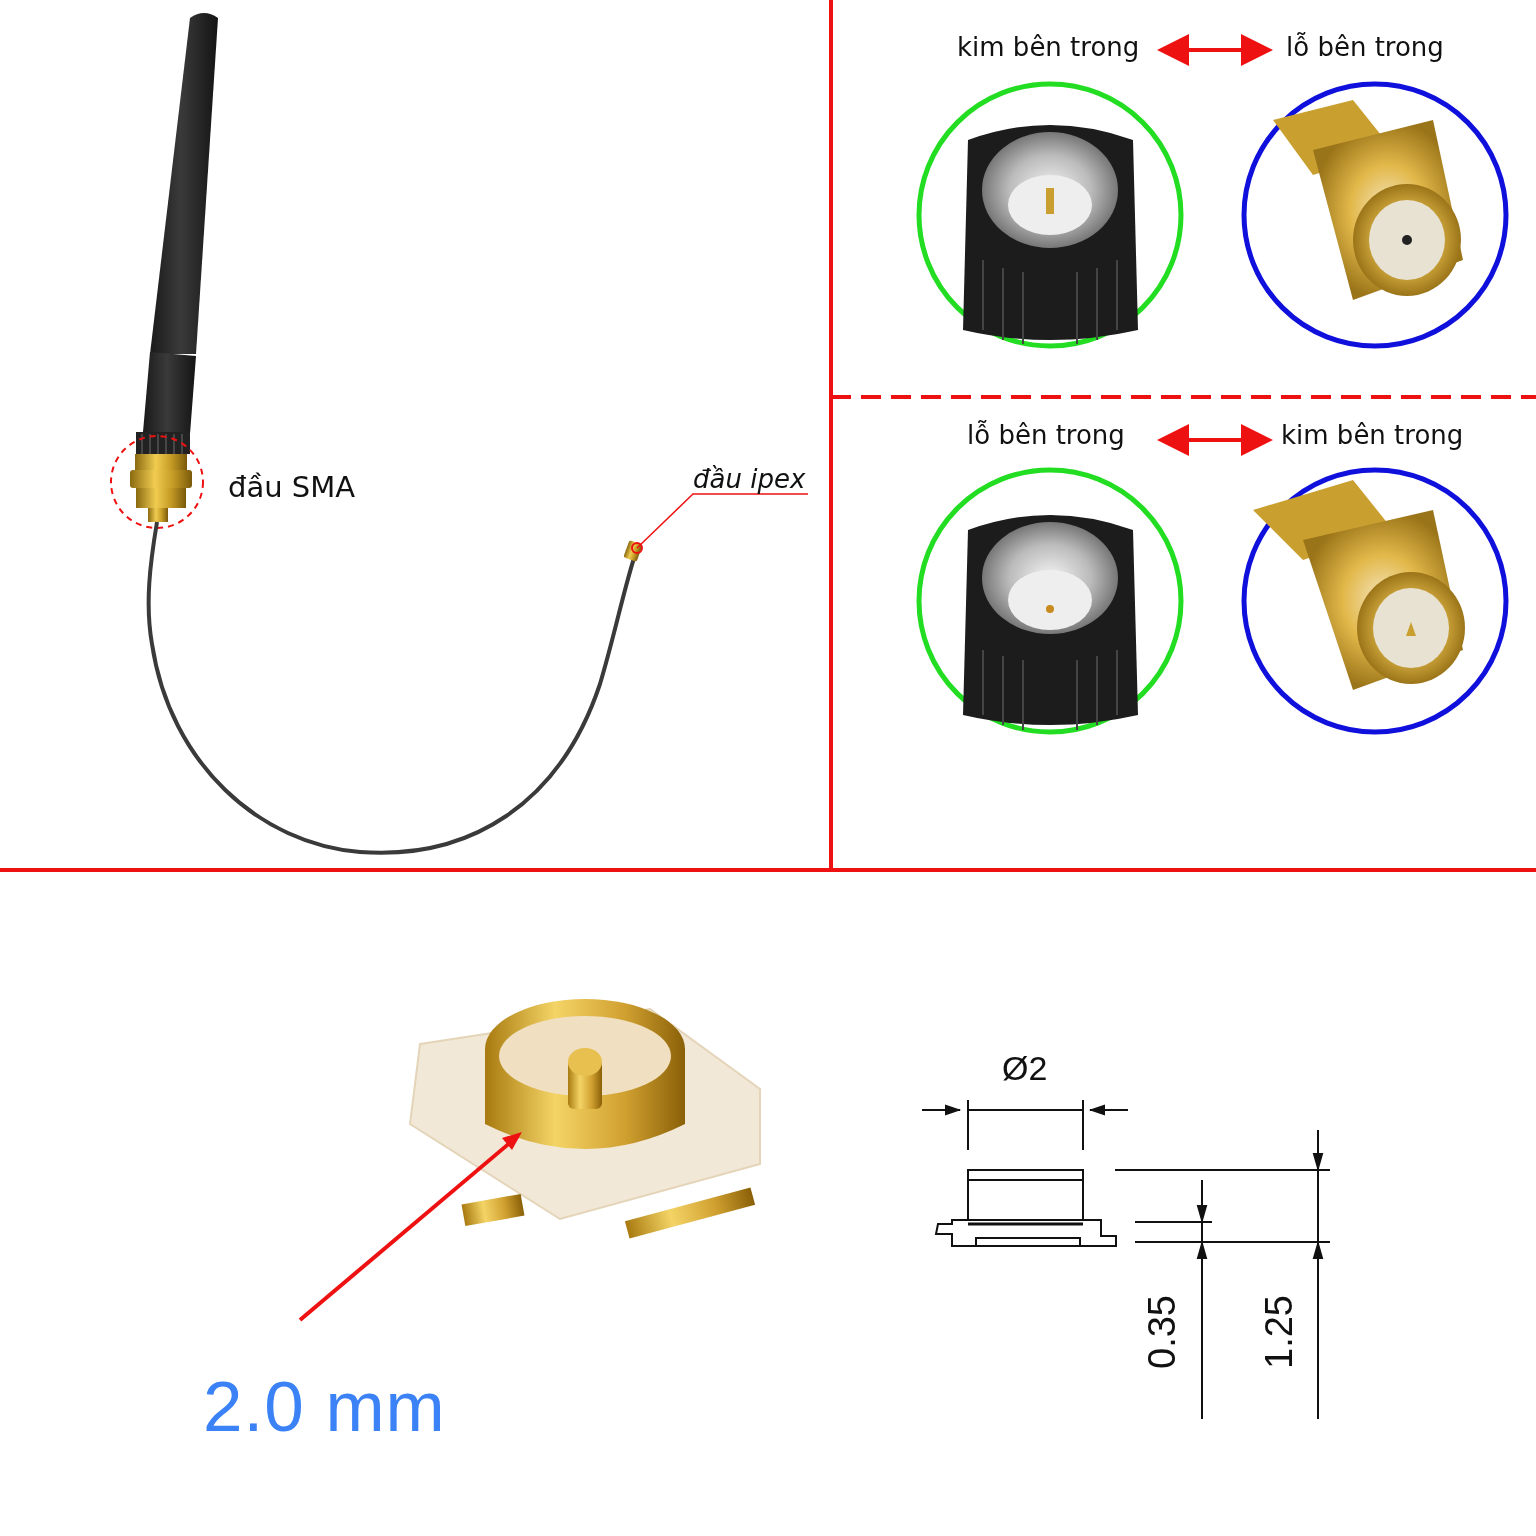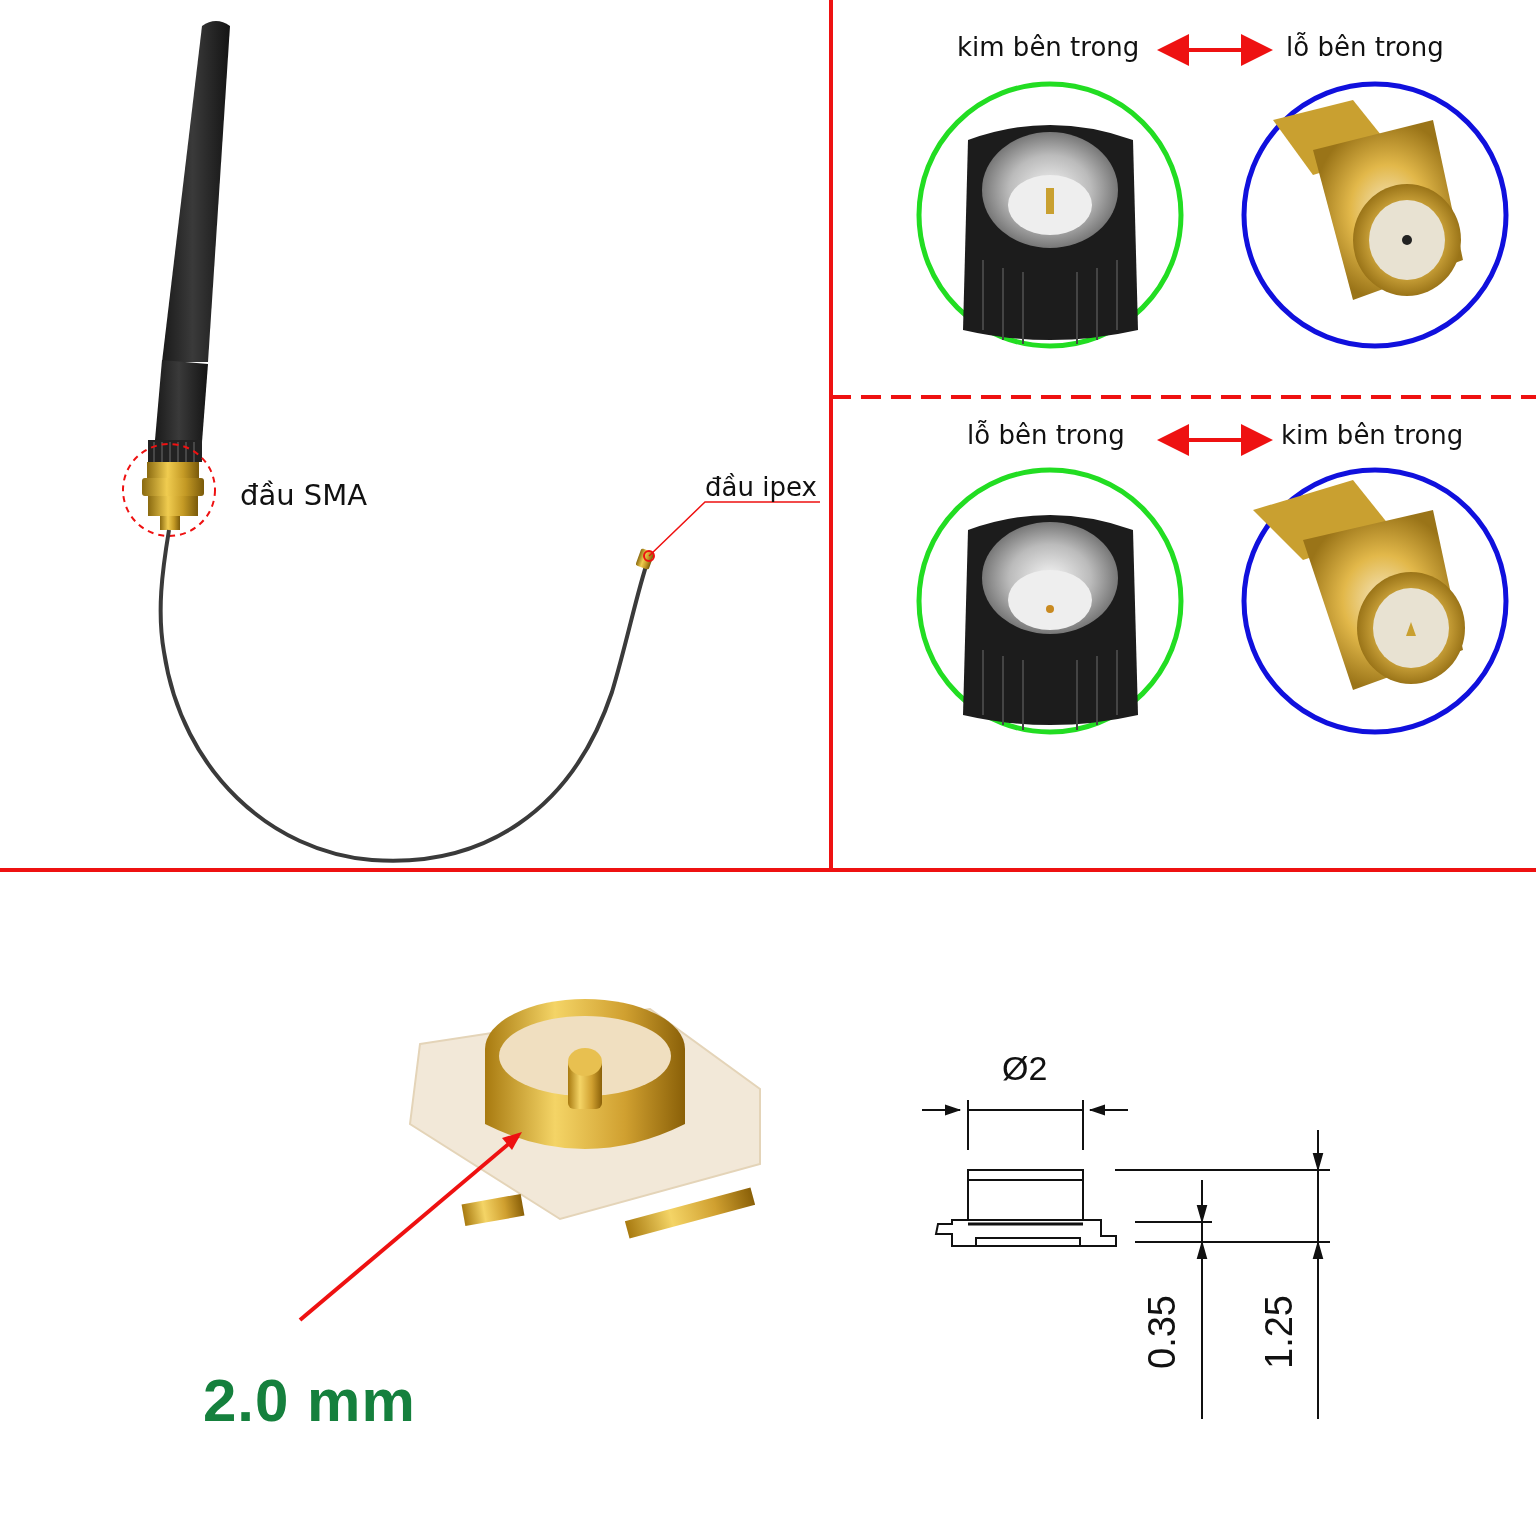--- a/index.html
+++ b/index.html
@@ -1,32 +1,32 @@
 <!DOCTYPE html>
 <html><head>
 <meta charset="utf-8">
 <style>
   html,body{margin:0;padding:0;background:#fff;}
   body{width:1536px;height:1536px;position:relative;overflow:hidden;font-family:"Liberation Sans","DejaVu Sans",sans-serif;}
   .abs{position:absolute;padding-left:8px;}
   .lbl{position:absolute;font-family:"DejaVu Sans","Liberation Sans",sans-serif;color:#111;font-size:26px;white-space:nowrap;}
-  .big{position:absolute;font-family:"Liberation Sans",sans-serif;font-weight:700;font-size:60px;color:#15803d;white-space:nowrap;letter-spacing:1px;}
+  .big{position:absolute;font-family:"Liberation Sans",sans-serif;font-weight:400;font-size:71px;color:#3b82f6;white-space:nowrap;letter-spacing:1px;}
   .dimtxt{font-family:"Liberation Sans",sans-serif;fill:#111;}
   svg{position:absolute;left:0;top:0;}
 </style>
 </head>
 <body>
 
 <svg width="1536" height="1536">
   <line x1="831" y1="0" x2="831" y2="870" stroke="#ee1111" stroke-width="4"></line>
   <line x1="831" y1="397" x2="1536" y2="397" stroke="#ee1111" stroke-width="4" stroke-dasharray="20,10"></line>
   <line x1="0" y1="870" x2="1536" y2="870" stroke="#ee1111" stroke-width="4"></line>
 </svg>
 
-<div class="abs" style="left:0;top:12px;width:830px;height:840px;margin-left:12px;">
+<div class="abs" style="left:0;top:4px;width:830px;height:840px;">
   <svg width="830" height="868">
     <defs>
       <linearGradient id="blk" x1="0" x2="1">
         <stop offset="0" stop-color="#1a1a1a"></stop>
           <stop offset=".45" stop-color="#3a3a3a"></stop>
           <stop offset="1" stop-color="#141414"></stop>
       </linearGradient>
       <linearGradient id="gold" x1="0" x2="1">
         <stop offset="0" stop-color="#8a6a10"></stop>
           <stop offset=".4" stop-color="#f0cc50"></stop>
@@ -54,21 +54,21 @@
     <circle cx="157" cy="478" r="46" fill="none" stroke="#ee1111" stroke-width="2" stroke-dasharray="6,5"></circle>
 
     <path d="M157,518 C150,560 145,600 152,640 C170,760 260,840 360,848 C470,856 560,800 600,680 C615,630 625,580 636,548" fill="none" stroke="#3a3a3a" stroke-width="4"></path>
 
     <rect x="626" y="538" width="14" height="18" rx="2" fill="url(#gold)" transform="rotate(20 633 547)"></rect>
     <circle cx="637" cy="544" r="5" fill="none" stroke="#ee1111" stroke-width="2"></circle>
 
     <polyline points="637,544 693,490 808,490" fill="none" stroke="#ee1111" stroke-width="1.5"></polyline>
   </svg>
   <div class="lbl" style="left:228px;top:466px;font-size:29px;">đầu SMA</div>
-  <div class="lbl" style="left:693px;top:460px;font-size:26px;">đầu ipex</div>
+  <div class="lbl" style="left:693px;top:460px;font-size:26px;font-style:italic;">đầu ipex</div>
 </div>
 
 <div class="abs" style="left:833px;top:0;width:703px;height:395px;">
   <div class="lbl" style="left:124px;top:32px;">kim bên trong</div>
   <div class="lbl" style="left:453px;top:32px;">lỗ bên trong</div>
   <svg width="703" height="395">
     <defs>
       <marker id="ah1" markerWidth="8" markerHeight="8" refX="6" refY="4" orient="auto">
           <path d="M0,0 L8,4 L0,8 Z" fill="#ee1111"></path>
         </marker>

